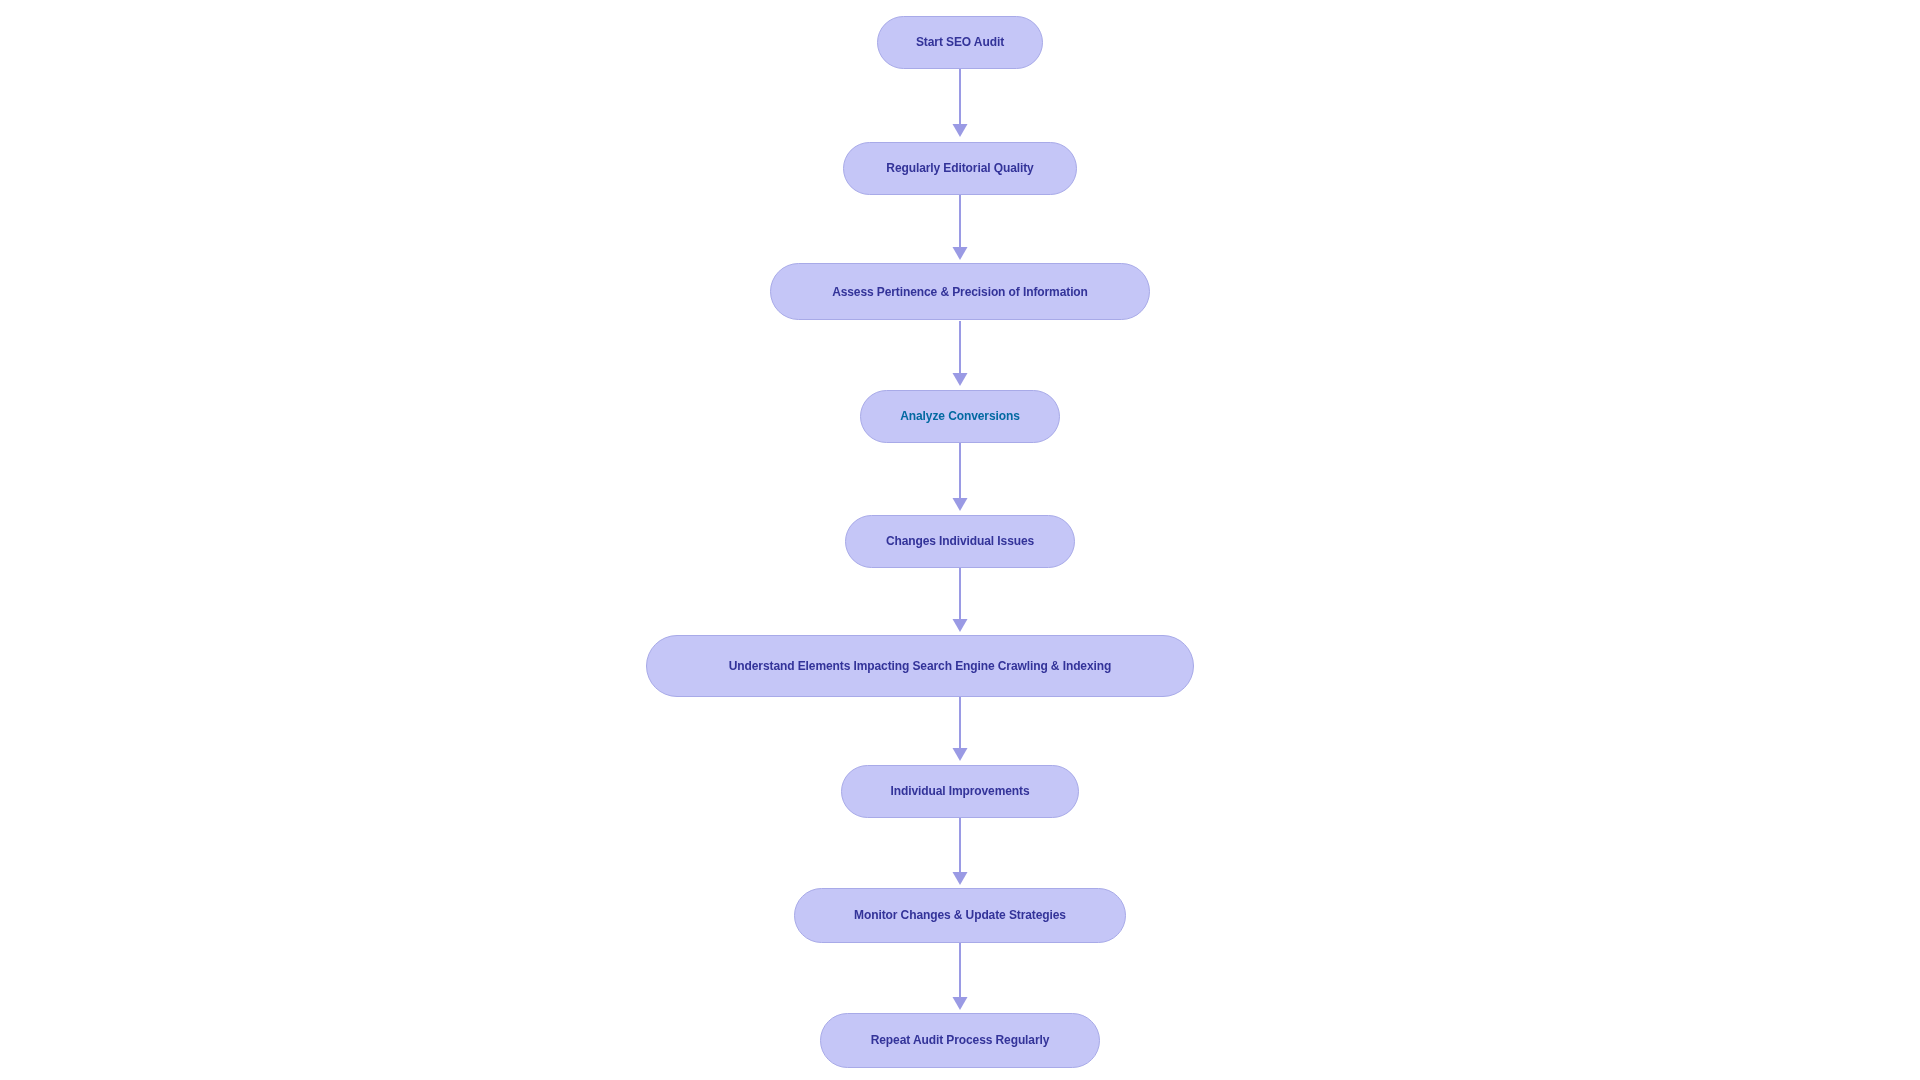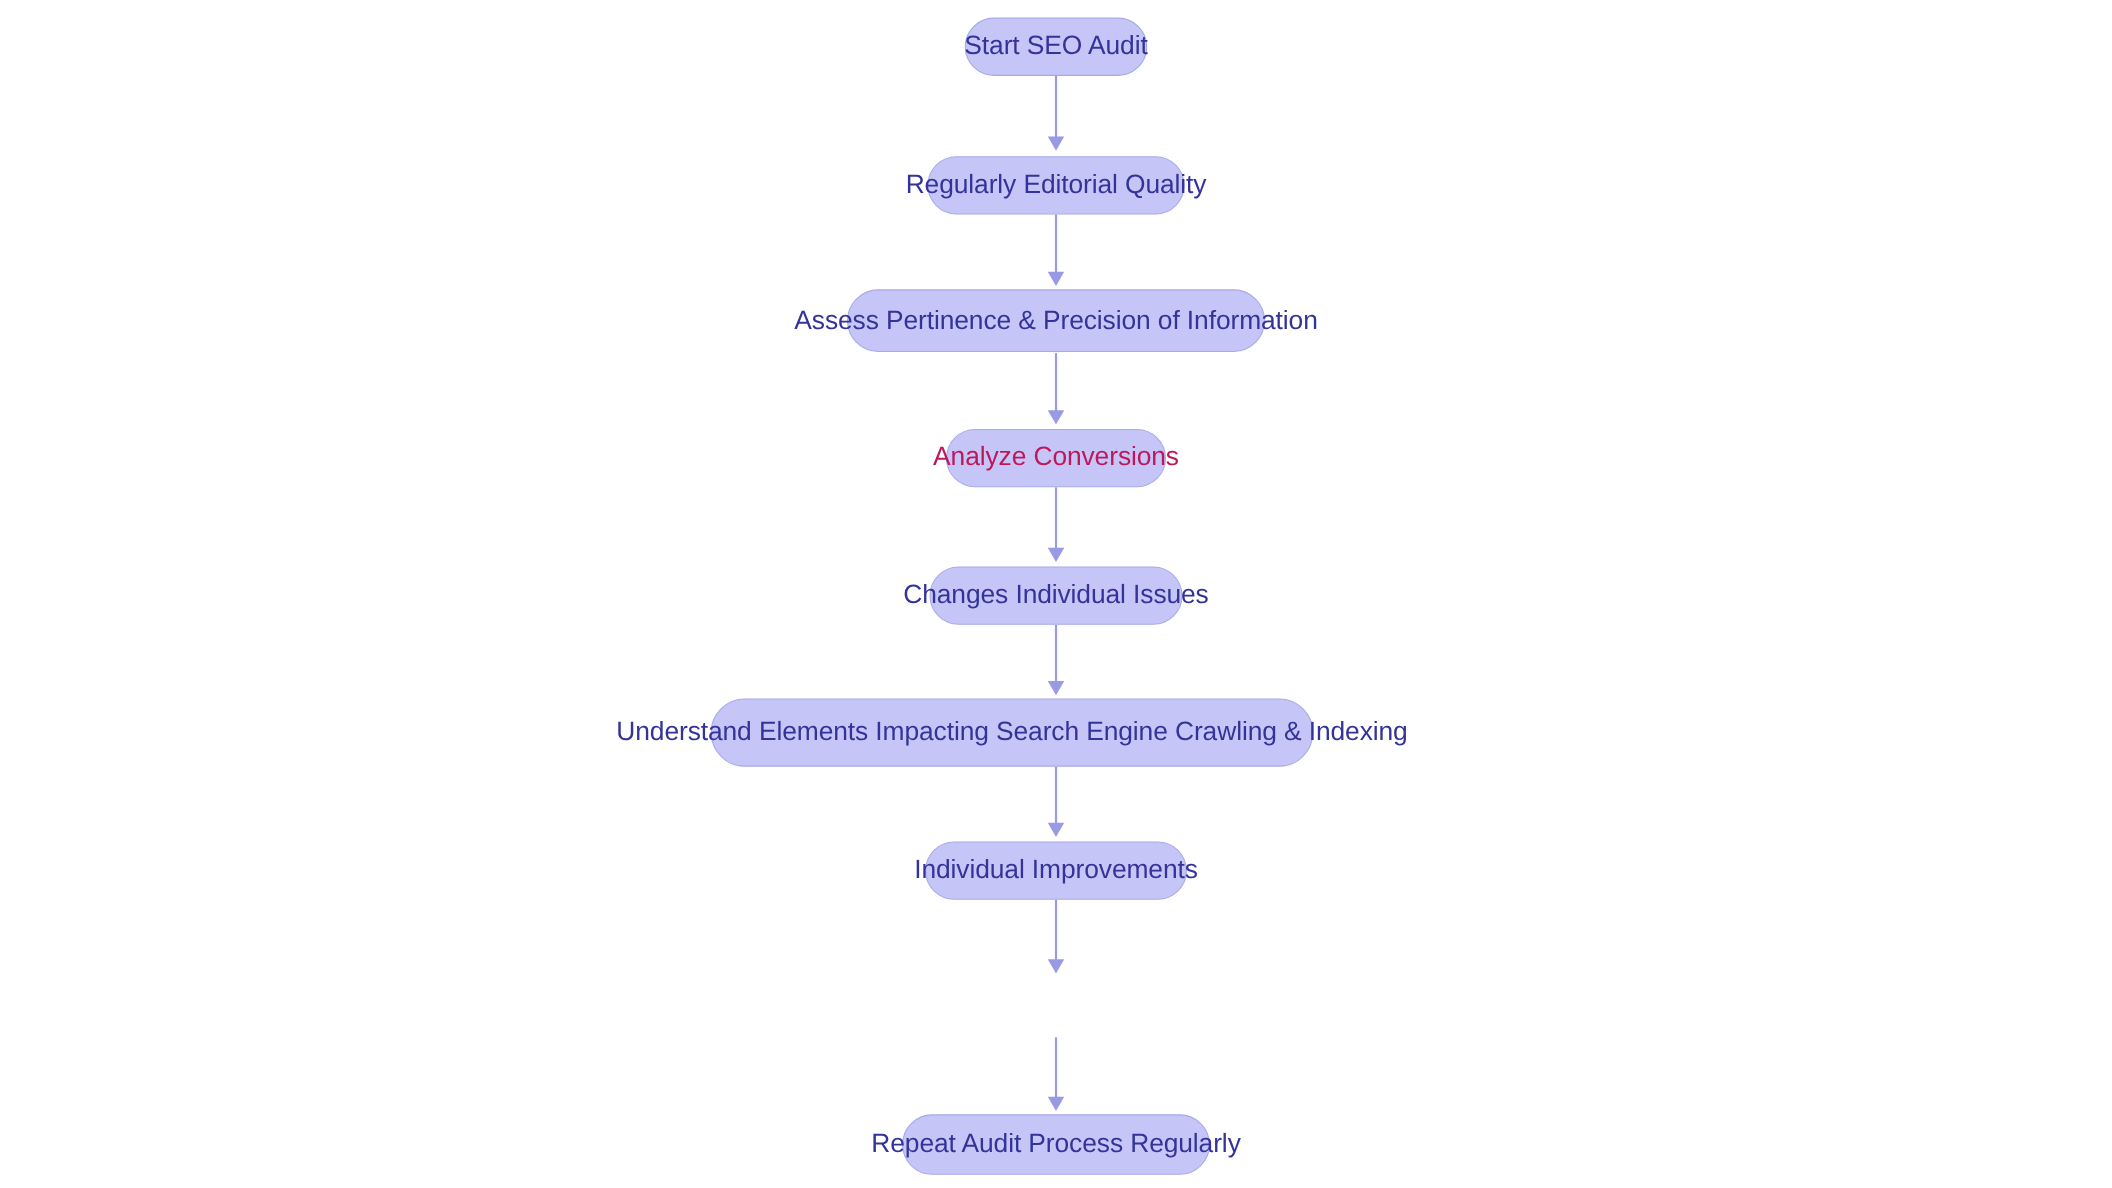--- a/index.html
+++ b/index.html
@@ -42,22 +42,22 @@
     align-items: center;
     justify-content: center;
     border-style: solid;
     border-width: 1px;
     border-radius: 999px;
     white-space: nowrap;
     transform: translateX(-50%);
   }
   .flow-node-label {
     font-family: "Liberation Sans", sans-serif;
-    font-size: 24px;
-    font-weight: 400;
+    font-size: 12px;
+    font-weight: 700;
     letter-spacing: -0.1px;
     line-height: 1;
     text-align: center;
     user-select: none;
   }
 </style>
 </head>
 <body>
 
 <div id="flowchart-canvas">
@@ -101,29 +101,32 @@
       <div class="flow-node" style="left: 960px; top: 15.5px; width: 166px; height: 53px; background: rgb(197, 198, 247); border-color: rgb(168, 170, 232);">
         <span class="flow-node-label" style="color: rgb(51, 51, 153);">Start SEO Audit</span>
       </div>
       <div class="flow-node" style="left: 960px; top: 141.5px; width: 234px; height: 53px; background: rgb(197, 198, 247); border-color: rgb(168, 170, 232);">
         <span class="flow-node-label" style="color: rgb(51, 51, 153);">Regularly Editorial Quality</span>
       </div>
       <div class="flow-node" style="left: 960px; top: 263px; width: 380px; height: 57px; background: rgb(197, 198, 247); border-color: rgb(168, 170, 232);">
         <span class="flow-node-label" style="color: rgb(51, 51, 153);">Assess Pertinence &amp; Precision of Information</span>
       </div>
       <div class="flow-node" style="left: 960px; top: 389.5px; width: 200px; height: 53px; background: rgb(197, 198, 247); border-color: rgb(168, 170, 232);">
-        <span class="flow-node-label" style="color: #be185d;">Analyze Conversions</span>
+        <span class="flow-node-label" style="color: #0369a1;">Analyze Conversions</span>
       </div>
       <div class="flow-node" style="left: 960px; top: 514.5px; width: 230px; height: 53px; background: rgb(197, 198, 247); border-color: rgb(168, 170, 232);">
         <span class="flow-node-label" style="color: rgb(51, 51, 153);">Changes Individual Issues</span>
       </div>
       <div class="flow-node" style="left: 920px; top: 635px; width: 548px; height: 62px; background: rgb(197, 198, 247); border-color: rgb(168, 170, 232);">
         <span class="flow-node-label" style="color: rgb(51, 51, 153);">Understand Elements Impacting Search Engine Crawling &amp; Indexing</span>
       </div>
       <div class="flow-node" style="left: 960px; top: 764.5px; width: 238px; height: 53px; background: rgb(197, 198, 247); border-color: rgb(168, 170, 232);">
         <span class="flow-node-label" style="color: rgb(51, 51, 153);">Individual Improvements</span>
       </div>
+      <div class="flow-node" style="left: 960px; top: 887.5px; width: 332px; height: 55px; background: rgb(197, 198, 247); border-color: rgb(168, 170, 232);">
+        <span class="flow-node-label" style="color: rgb(51, 51, 153);">Monitor Changes &amp; Update Strategies</span>
+      </div>
       <div class="flow-node" style="left: 960px; top: 1012.5px; width: 280px; height: 55px; background: rgb(197, 198, 247); border-color: rgb(168, 170, 232);">
         <span class="flow-node-label" style="color: rgb(51, 51, 153);">Repeat Audit Process Regularly</span>
       </div>
     </div>
 
 </div>
 
 </body></html>

